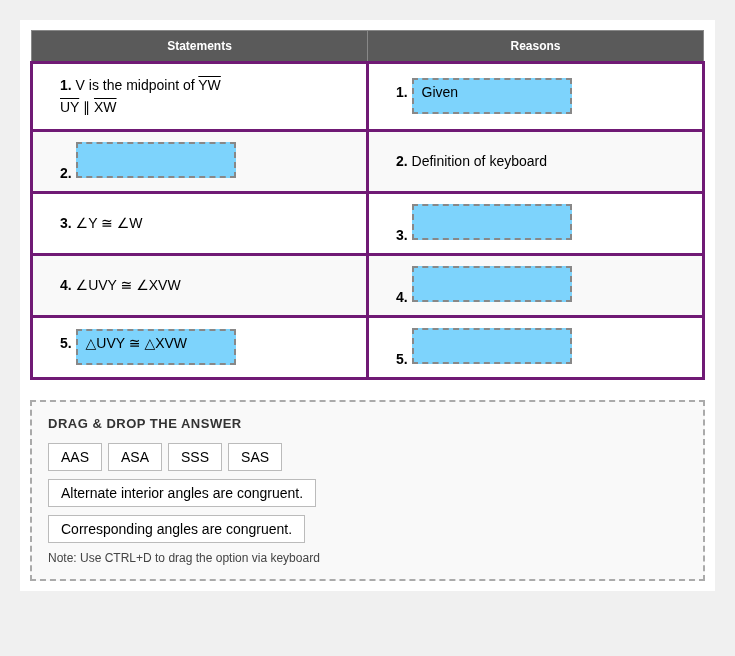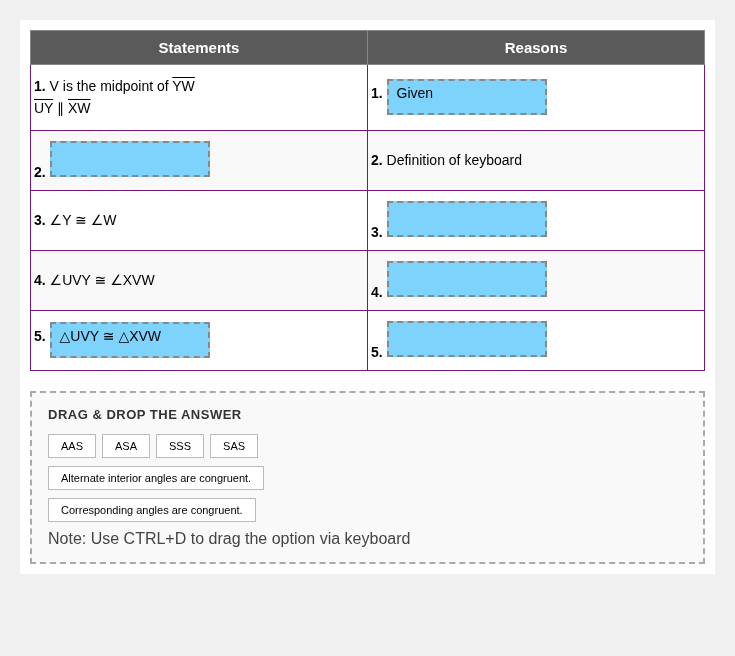--- a/index.html
+++ b/index.html
@@ -22,27 +22,27 @@
       border-collapse: collapse;
       margin-bottom: 20px;
     }
 
     .proof-table th {
       background: #5a5a5a;
       color: white;
       text-align: center;
       padding: 8px 12px;
       font-weight: bold;
-      font-size: 15px;
+      font-size: 12px;
       border: 1px solid #888;
     }
 
     .proof-table td {
-      padding: 10px 3px;
-      border: 1px solid #701a75;
+      padding: 10px 27px;
+      border: 3px solid #701a75;
       vertical-align: middle;
     }
 
     .proof-table tr:nth-child(odd) td {
       background: #fff;
     }
 
     .proof-table tr:nth-child(even) td {
       background: #f9f9f9;
     }
@@ -92,27 +92,27 @@
       flex-wrap: wrap;
       gap: 6px;
       margin-bottom: 8px;
       align-items: center;
     }
 
     .drag-chip {
       border: 1px solid #bbb;
       background: white;
       padding: 5px 12px;
-      font-size: 11px;
+      font-size: 14px;
       cursor: grab;
       white-space: nowrap;
     }
 
     .note-text {
-      font-size: 16px;
+      font-size: 12px;
       color: #444;
       margin-top: 8px;
     }
   </style>
 </head>
 <body>
 
 <div class="main-container">
 
   <table class="proof-table">

